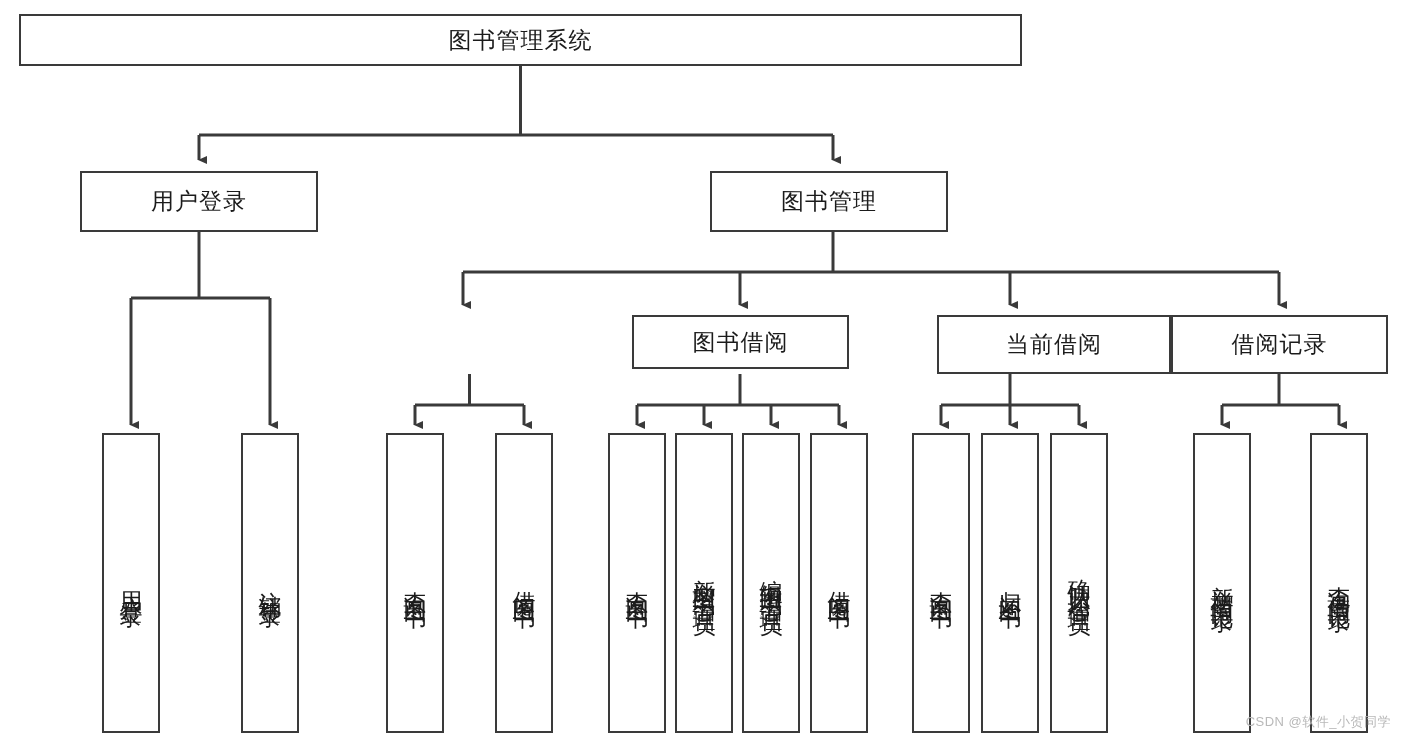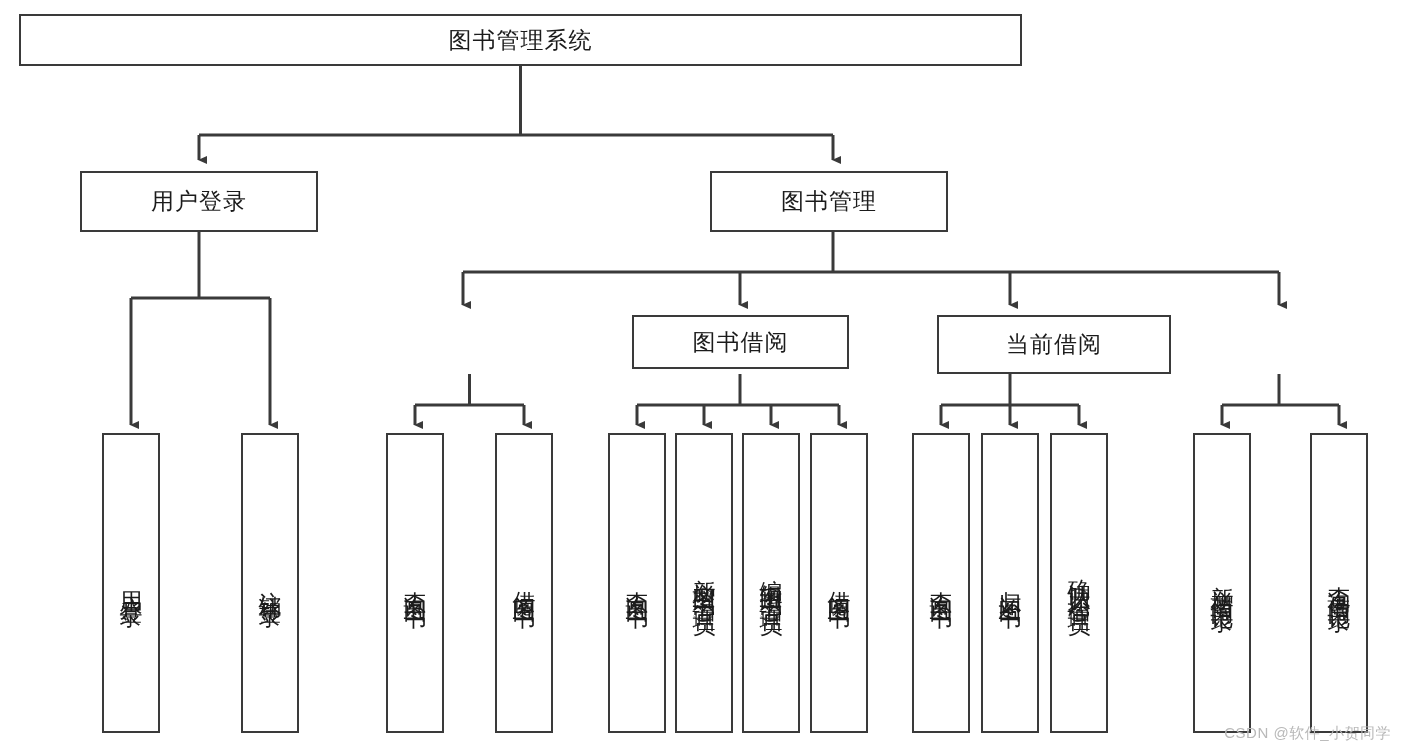--- a/index.html
+++ b/index.html
@@ -42,22 +42,22 @@
     color:#1b1b1b;
     font-size:23px;
     letter-spacing:5px;
     line-height:1;
     white-space:nowrap;
     user-select:none;
   }
   .watermark{
     position:absolute;
     right:14px;
-    bottom:4px;
-    font-size:15px;
+    bottom:16px;
+    font-size:13px;
     color:#b9b9b9;
     white-space:nowrap;
     user-select:none;
     letter-spacing:0.5px;
   }
 </style>
 </head>
 <body>
 
 <div id="diagram">
@@ -122,20 +122,23 @@
   <div class="node-box" style="left:710px;top:171px;width:238px;height:61px;">
     <span class="node-label">图书管理</span>
   </div>
 
   <div class="node-box" style="left:632px;top:315px;width:217px;height:54px;">
     <span class="node-label">图书借阅</span>
   </div>
   <div class="node-box" style="left:901px;top:315px;width:234px;height:59px;margin-left:36px;">
     <span class="node-label">当前借阅</span>
   </div>
+  <div class="node-box" style="left:1171px;top:315px;width:217px;height:59px;">
+    <span class="node-label">借阅记录</span>
+  </div>
 
   <div class="leaf-box" style="left:102px;top:433px;width:58px;height:300px;">
     <span class="leaf-label">用户登录</span>
   </div>
   <div class="leaf-box" style="left:241px;top:433px;width:58px;height:300px;">
     <span class="leaf-label">注销登录</span>
   </div>
 
   <div class="leaf-box" style="left:386px;top:433px;width:58px;height:300px;">
     <span class="leaf-label">查询图书</span>

